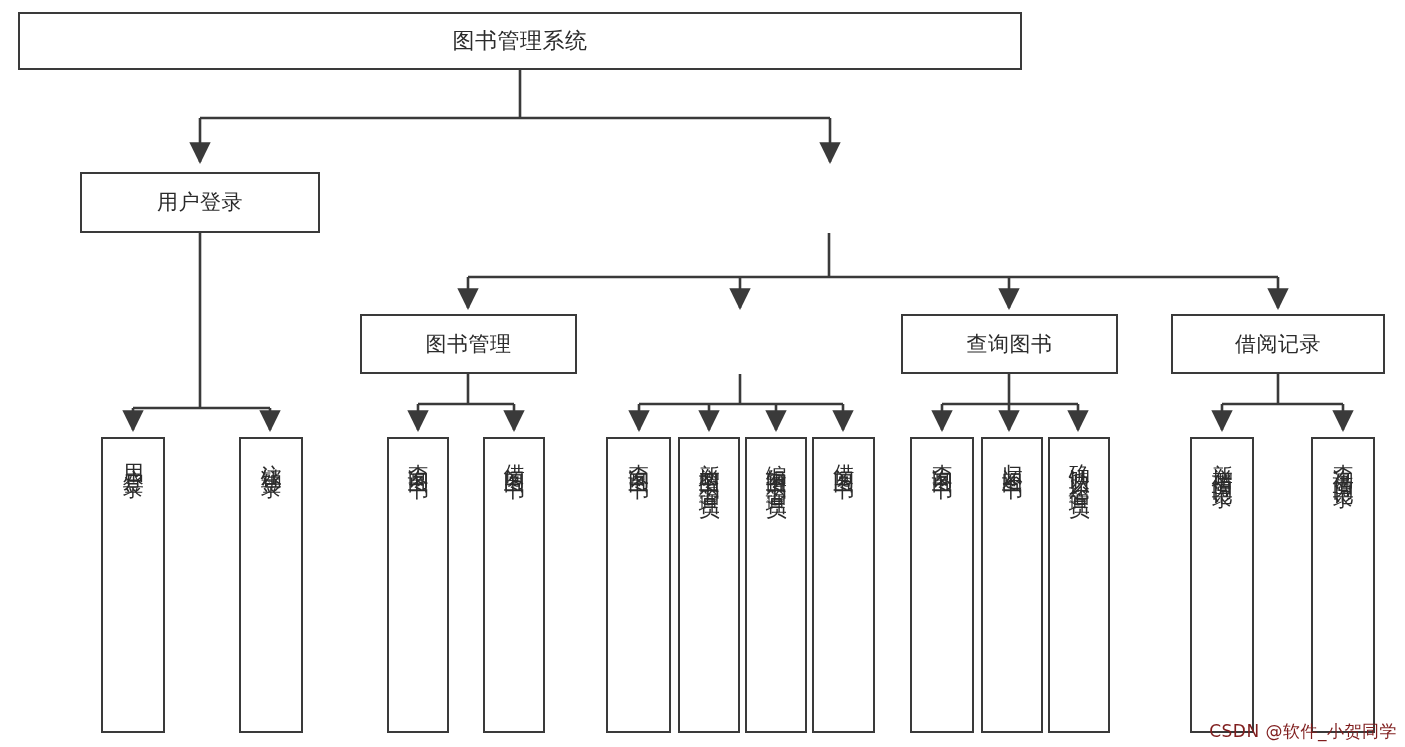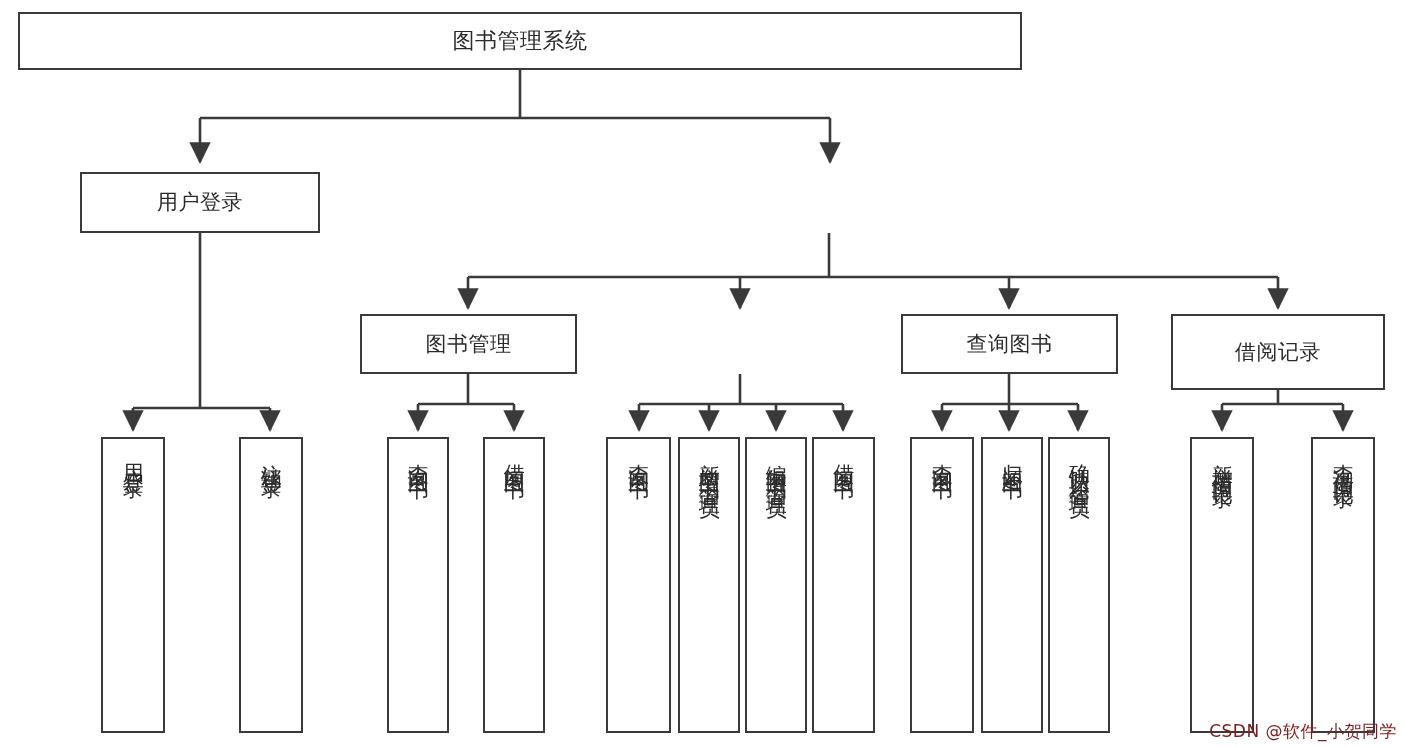--- a/index.html
+++ b/index.html
@@ -141,21 +141,21 @@
 
   <div class="node level3" style="left:360px; top:314px; width:217px; height:60px;">
     <span class="label">图书管理</span>
   </div>
 
 
   <div class="node level3" style="left:901px; top:314px; width:217px; height:60px;">
     <span class="label">查询图书</span>
   </div>
 
-  <div class="node level3" style="left:1171px; top:314px; width:214px; height:76px;">
+  <div class="node level3" style="left:1171px; top:314px; width:214px; height:60px;">
     <span class="label">借阅记录</span>
   </div>
 
   <div class="node leaf" style="left:101px; top:437px; width:64px; height:296px;">
     <span class="label">用户登录</span>
   </div>
 
   <div class="node leaf" style="left:239px; top:437px; width:64px; height:296px;">
     <span class="label">注销登录</span>
   </div>

